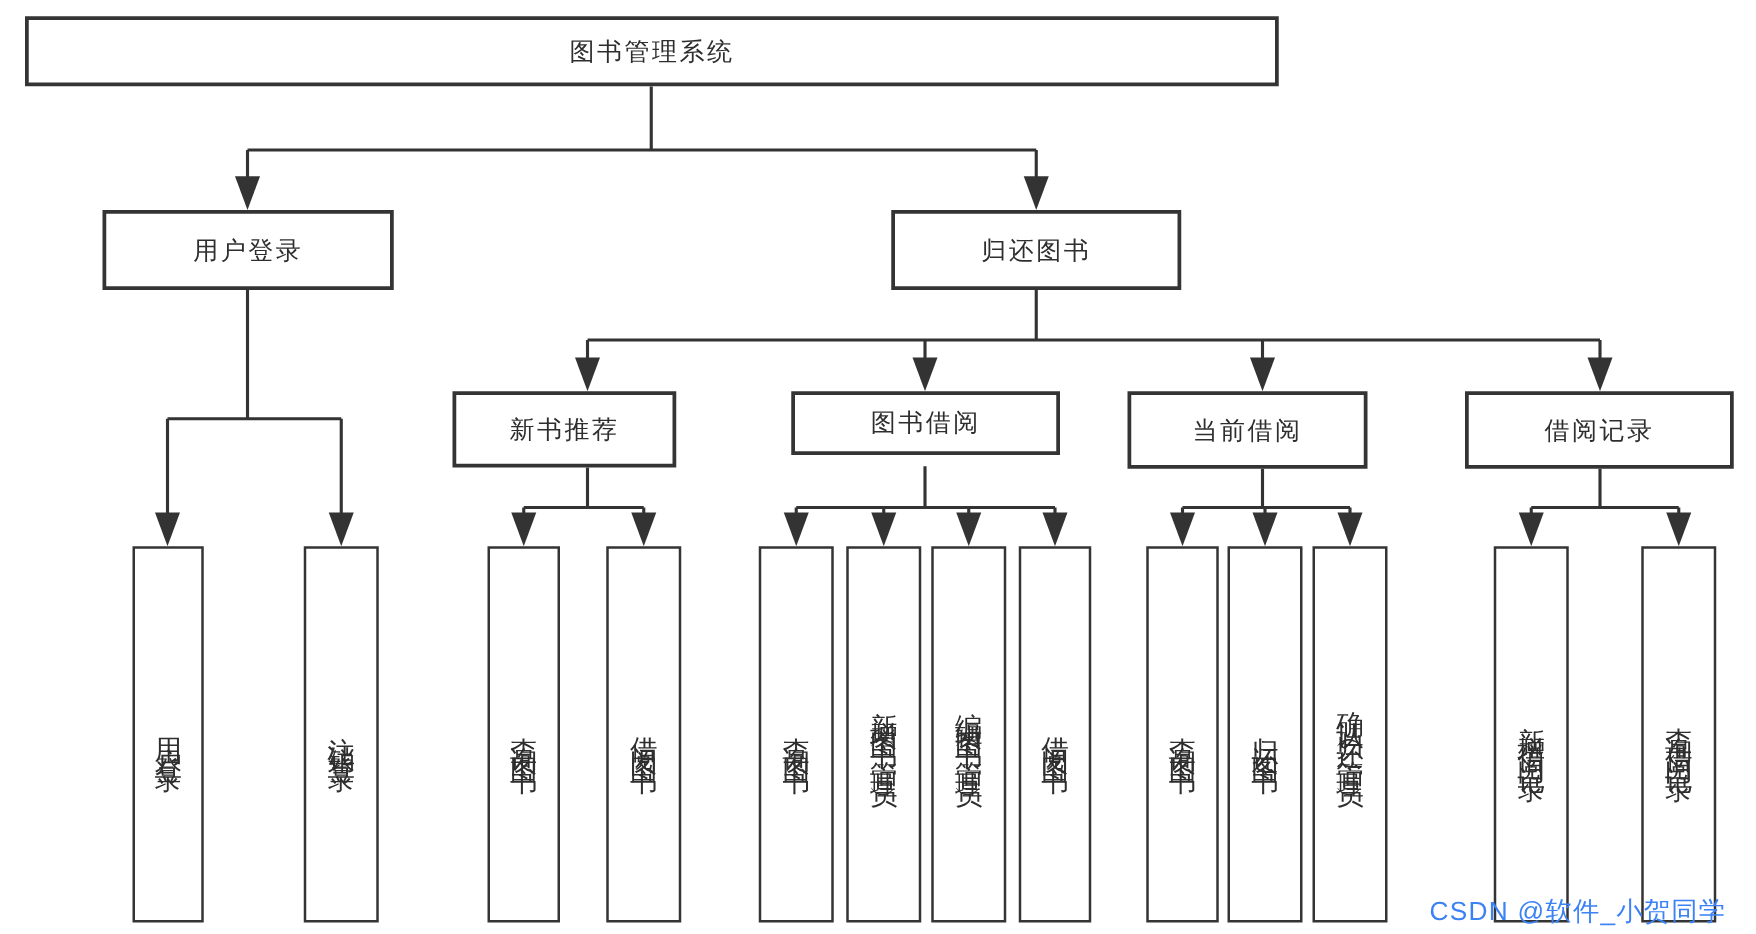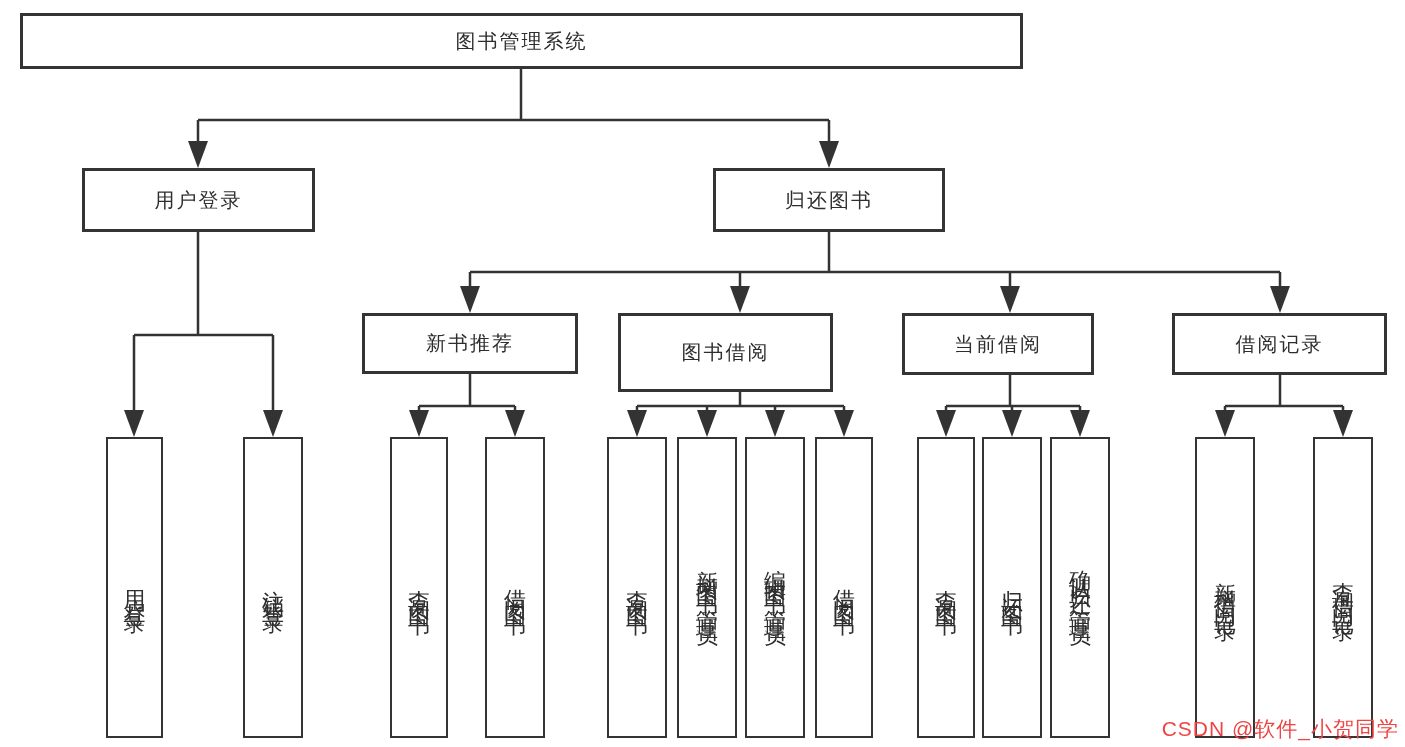--- a/index.html
+++ b/index.html
@@ -18,22 +18,22 @@
     text-align:center;
   }
   .h-label{font-size:20px;letter-spacing:2px;white-space:nowrap;}
   .root-label{font-size:20px;letter-spacing:2px;}
   .leaf{
     border-width:2px;
     writing-mode:vertical-rl;text-orientation:mixed;
     font-size:22px;letter-spacing:8px;line-height:1;
   }
   .watermark{
-    position:absolute;right:6px;bottom:4px;z-index:2;
-    font-size:21px;color:#ef4444;letter-spacing:1px;white-space:nowrap;
+    position:absolute;right:24px;bottom:4px;z-index:2;
+    font-size:21px;color:#3b82f6;letter-spacing:1px;white-space:nowrap;
   }
 </style>
 </head>
 <body>
 
 <div id="canvas">
 
   <svg class="connectors" width="1405" height="747" viewBox="0 0 1405 747">
     <g stroke="#333333" stroke-width="2.5" fill="none">
 
@@ -75,22 +75,22 @@
       <polygon points="1215,410 1235,410 1225,437"></polygon>
       <polygon points="1333,410 1353,410 1343,437"></polygon>
     </g>
   </svg>
 
   <div class="box root-label" style="left:20px;top:13px;width:1003px;height:56px;">图书管理系统</div>
 
   <div class="box h-label" style="left:82px;top:168px;width:233px;height:64px;">用户登录</div>
   <div class="box h-label" style="left:713px;top:168px;width:232px;height:64px;">归还图书</div>
 
-  <div class="box h-label" style="left:362px;top:313px;width:216px;height:61px;">新书推荐</div>
-  <div class="box h-label" style="left:618px;top:313px;width:215px;height:79px;">图书借阅</div>
+  <div class="box h-label" style="left:362px;top:313px;width:179px;height:61px;">新书推荐</div>
+  <div class="box h-label" style="left:633px;top:313px;width:215px;height:51px;">图书借阅</div>
   <div class="box h-label" style="left:902px;top:313px;width:192px;height:62px;">当前借阅</div>
   <div class="box h-label" style="left:1172px;top:313px;width:215px;height:62px;">借阅记录</div>
 
   <div class="box leaf" style="left:106px;top:437px;width:57px;height:301px;">用户登录</div>
   <div class="box leaf" style="left:243px;top:437px;width:60px;height:301px;">注销登录</div>
 
   <div class="box leaf" style="left:390px;top:437px;width:58px;height:301px;">查询图书</div>
   <div class="box leaf" style="left:485px;top:437px;width:60px;height:301px;">借阅图书</div>
 
   <div class="box leaf" style="left:607px;top:437px;width:60px;height:301px;">查询图书</div>

